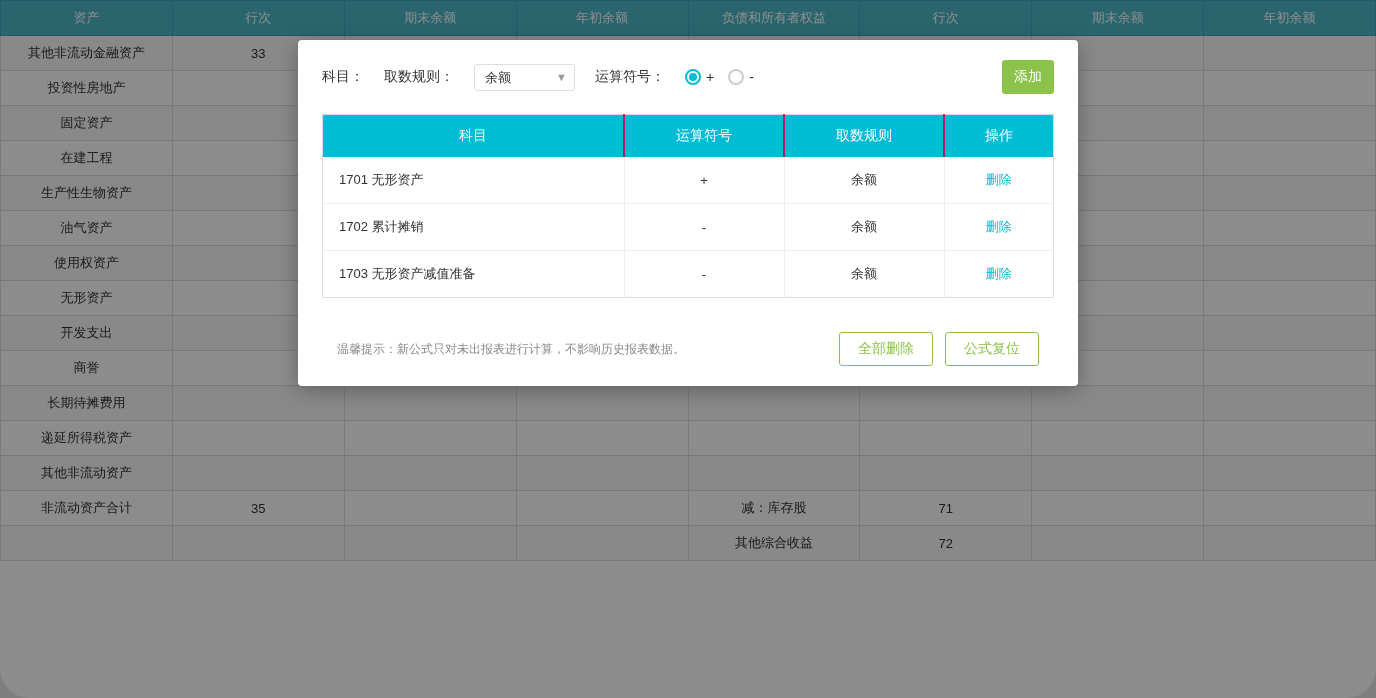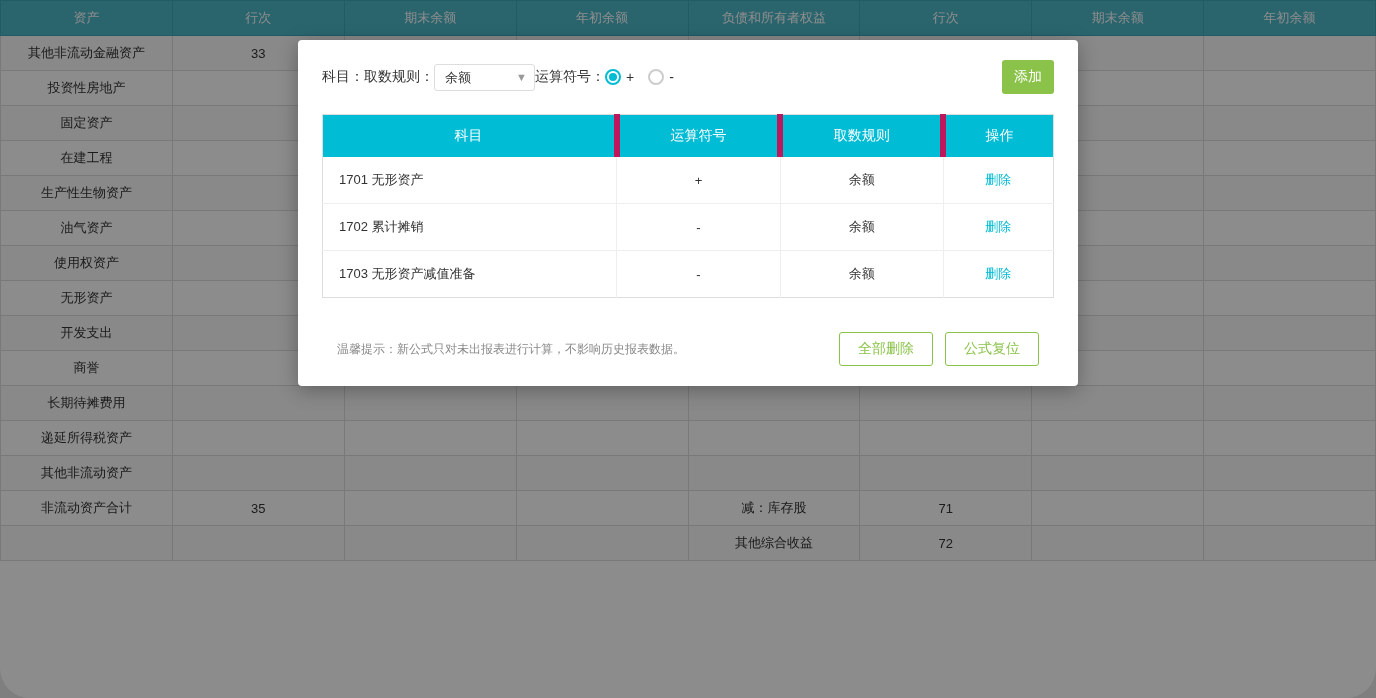--- a/index.html
+++ b/index.html
@@ -96,21 +96,21 @@
     }
 
     .modal-body {
       padding: 20px 24px;
     }
 
     
     .form-row {
       display: flex;
       align-items: center;
-      gap: 0;
+      gap: 20px;
       margin-bottom: 20px;
     }
 
     .form-label {
       color: #333;
       font-size: 14px;
       white-space: nowrap;
     }
 
     .form-input {
@@ -213,21 +213,21 @@
       border: 1px solid #ddd;
     }
 
     .data-table thead tr th {
       background: #00bcd4;
       color: #fff;
       padding: 12px 16px;
       text-align: center;
       font-weight: normal;
       font-size: 14px;
-      border-right: 6px solid #be185d;
+      border-right: 2px solid #be185d;
     }
 
     .data-table thead tr th:last-child {
       border-right: none;
     }
 
     .data-table tbody tr td {
       padding: 14px 16px;
       text-align: center;
       border-bottom: 1px solid #eee;

